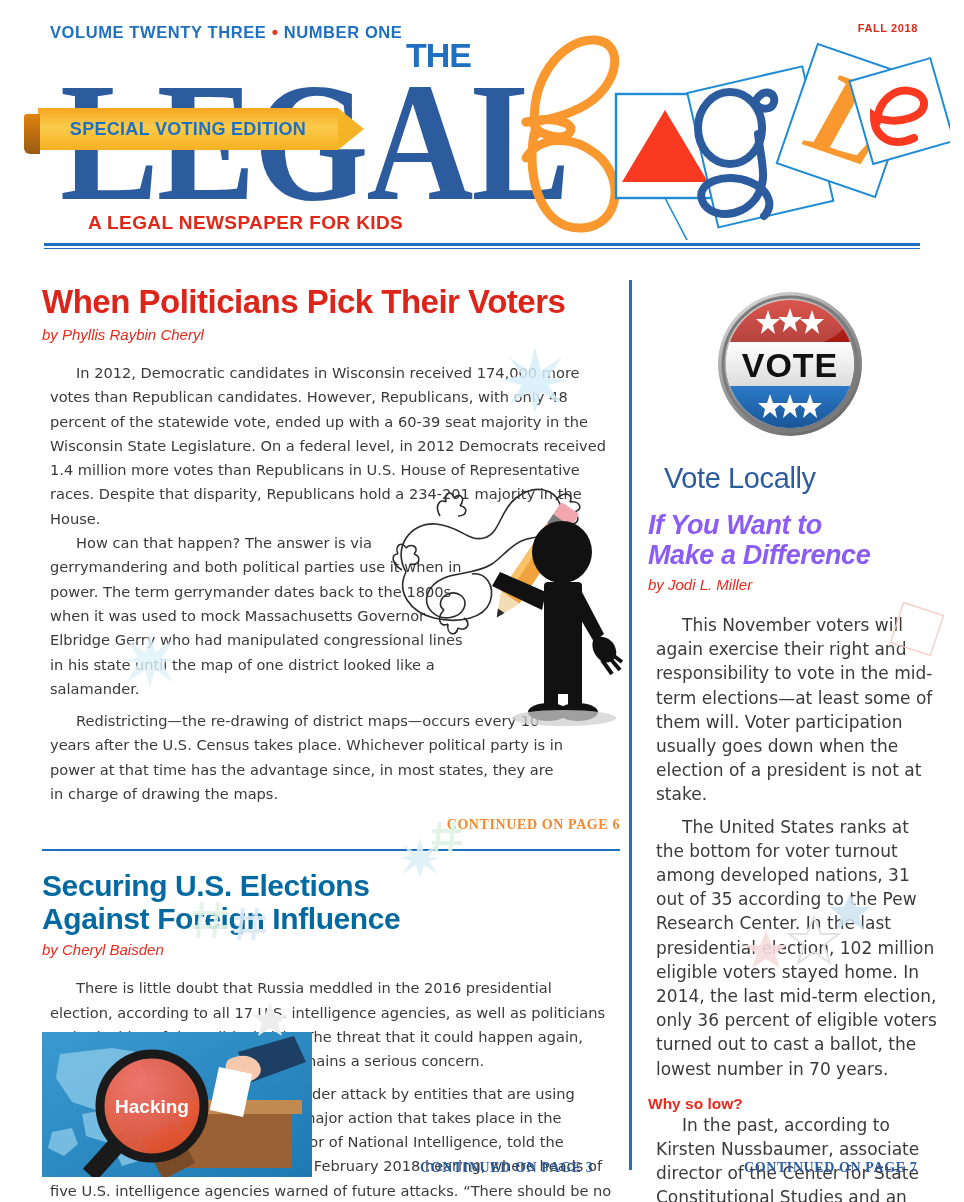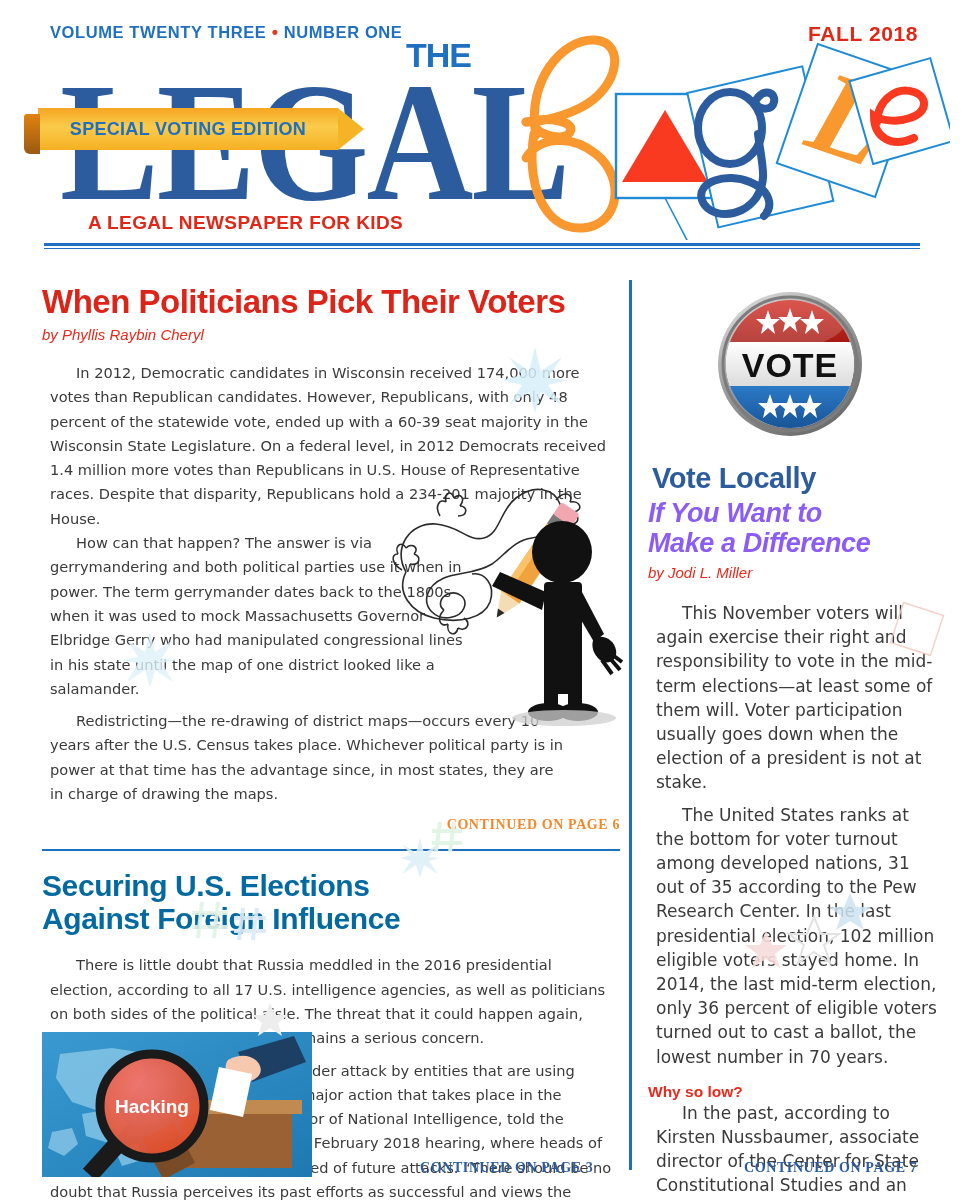--- a/index.html
+++ b/index.html
@@ -18,21 +18,21 @@
   .volume-line{
     position:absolute;left:50px;top:22px;
     font-family:"Liberation Sans", sans-serif;
     font-weight:bold;font-size:16.5px;letter-spacing:.6px;
     color:#1F70C1;white-space:nowrap;
   }
   .vol-dot{color:#E03A20;font-size:18px;}
   .issue-date{
     position:absolute;right:46px;top:22px;
     font-family:"Liberation Sans", sans-serif;
-    font-weight:bold;font-size:21px;letter-spacing:.6px;
+    font-weight:bold;font-size:11px;letter-spacing:.6px;
     color:#E02718;white-space:nowrap;
   }
   .the-word{
     position:absolute;left:406px;top:36px;
     font-family:"Liberation Sans", sans-serif;
     font-weight:bold;font-size:34px;color:#1F70C1;
     letter-spacing:-1px;
   }
   .legal-word{
     position:absolute;left:60px;top:58px;
@@ -92,22 +92,22 @@
     font-weight:bold;font-size:33px;line-height:36px;
     color:#DC2419;letter-spacing:-.5px;margin:0;
   }
   .hl-orange{
     font-family:"Liberation Sans", sans-serif;
     font-weight:bold;font-size:30px;line-height:33px;
     color:#0369a1;letter-spacing:-.4px;margin:0;
   }
   .hl-blue{
     font-family:"Liberation Sans", sans-serif;
-    font-weight:bold;font-size:29px;line-height:32px;
-    color:#2C5C9E;letter-spacing:-.4px;margin:4px;
+    font-weight:normal;font-size:29px;line-height:32px;
+    color:#2C5C9E;letter-spacing:-.4px;margin:16px;
   }
   .hl-sub-red{
     font-family:"Liberation Sans", sans-serif;
     font-weight:bold;font-style:italic;font-size:27px;line-height:30px;
     color:#8b5cf6;letter-spacing:-.4px;margin:0;
   }
   .byline{
     font-family:"Liberation Sans", sans-serif;
     font-style:italic;font-size:15px;color:#E8291B;
     margin:6px 0 0 0;
@@ -238,20 +238,21 @@
 
       <div style="text-align:right;margin-top:4px;">
         <span class="continued cont-orange">CONTINUED ON PAGE 6</span>
       </div>
       <div class="section-rule"></div>
     </div>
 
     <div style="margin-top:18px;">
       <h2 class="hl-orange">Securing U.S. Elections</h2>
       <h2 class="hl-orange">Against Foreign Influence</h2>
+      <p class="byline">by Cheryl Baisden</p>
 
       <p class="body-text indent" style="margin-top:18px;">There is little doubt that Russia meddled in the 2016 presidential election, according to all 17 U.S. intelligence agencies, as well as politicians on both sides of the political aisle. The threat that it could happen again, national security experts agree, remains a serious concern.</p>
 
       <p class="body-text indent" style="margin-top:0;">“Frankly, the United States is under attack by entities that are using cyber to penetrate virtually every major action that takes place in the United States,” Daniel Coats, director of National Intelligence, told the Senate Intelligence Committee at a February 2018 hearing, where heads of five U.S. intelligence agencies warned of future attacks. “There should be no doubt that Russia perceives its past efforts as successful and views the 2018 U.S.</p>
     </div>
   </div>
 
   <div style="position:absolute;left:420px;top:1157px;">
     <span class="continued cont-blue">CONTINUED ON PAGE 3</span>
   </div>

